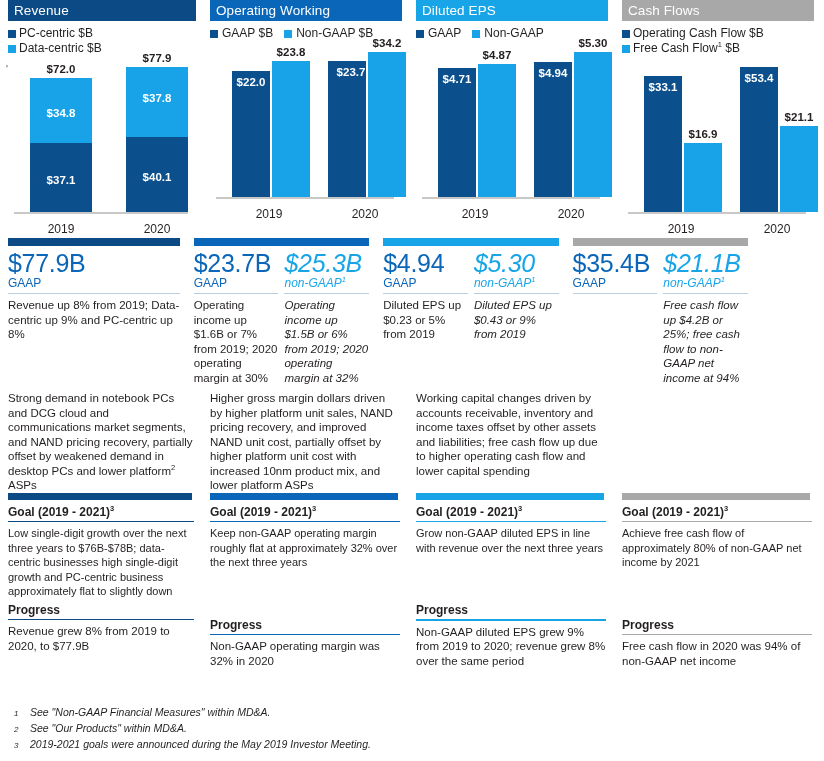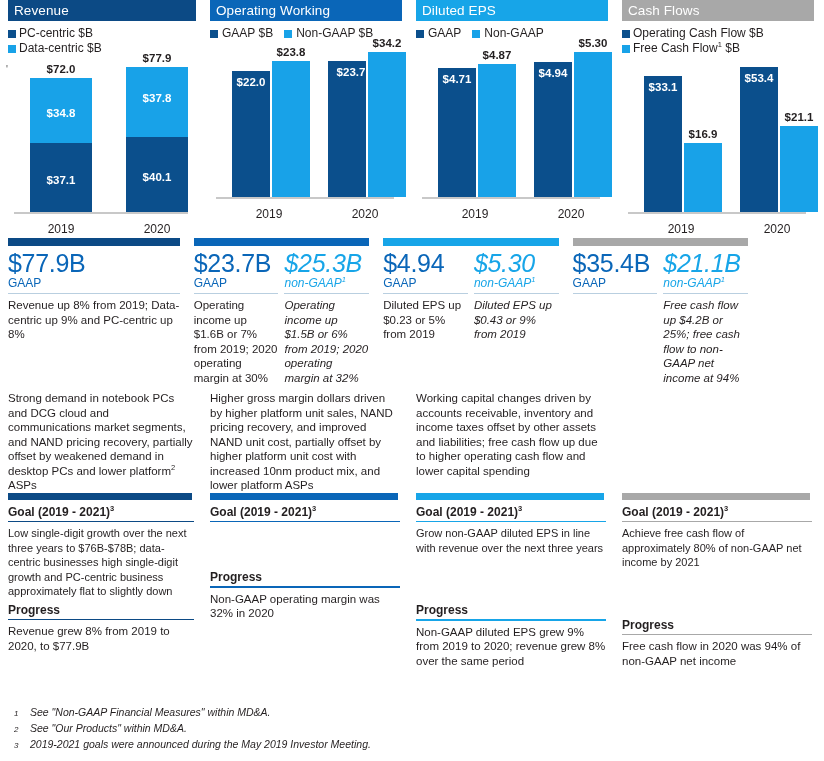--- a/index.html
+++ b/index.html
@@ -285,20 +285,21 @@
         <div class="gunder" style="background:#0C4A85"></div>
         <div class="gtext">Low single-digit growth over the next three years to $76B-$78B; data-centric businesses high single-digit growth and PC-centric business approximately flat to slightly down</div>
         <div class="phead">Progress</div>
         <div class="punder" style="background:#0C4A85"></div>
         <div class="ptext">Revenue grew 8% from 2019 to 2020, to $77.9B</div>
       </div>
       <div class="gcol c1">
         <div class="gtop" style="background:#0A66B8"></div>
         <div class="ghead">Goal (2019 - 2021)<span class="sup">3</span></div>
         <div class="gunder" style="background:#0A66B8"></div>
+        <div class="gtext">Keep non-GAAP operating margin roughly flat at approximately 32% over the next three years</div>
         <div class="phead" style="margin-top: 48px;">Progress</div>
         <div class="punder" style="background:#0A66B8"></div>
         <div class="ptext">Non-GAAP operating margin was 32% in 2020</div>
       </div>
       <div class="gcol c2">
         <div class="gtop" style="background:#17A5E8"></div>
         <div class="ghead">Goal (2019 - 2021)<span class="sup">3</span></div>
         <div class="gunder" style="background:#17A5E8"></div>
         <div class="gtext">Grow non-GAAP diluted EPS in line with revenue over the next three years</div>
         <div class="phead" style="margin-top: 48px;">Progress</div>

